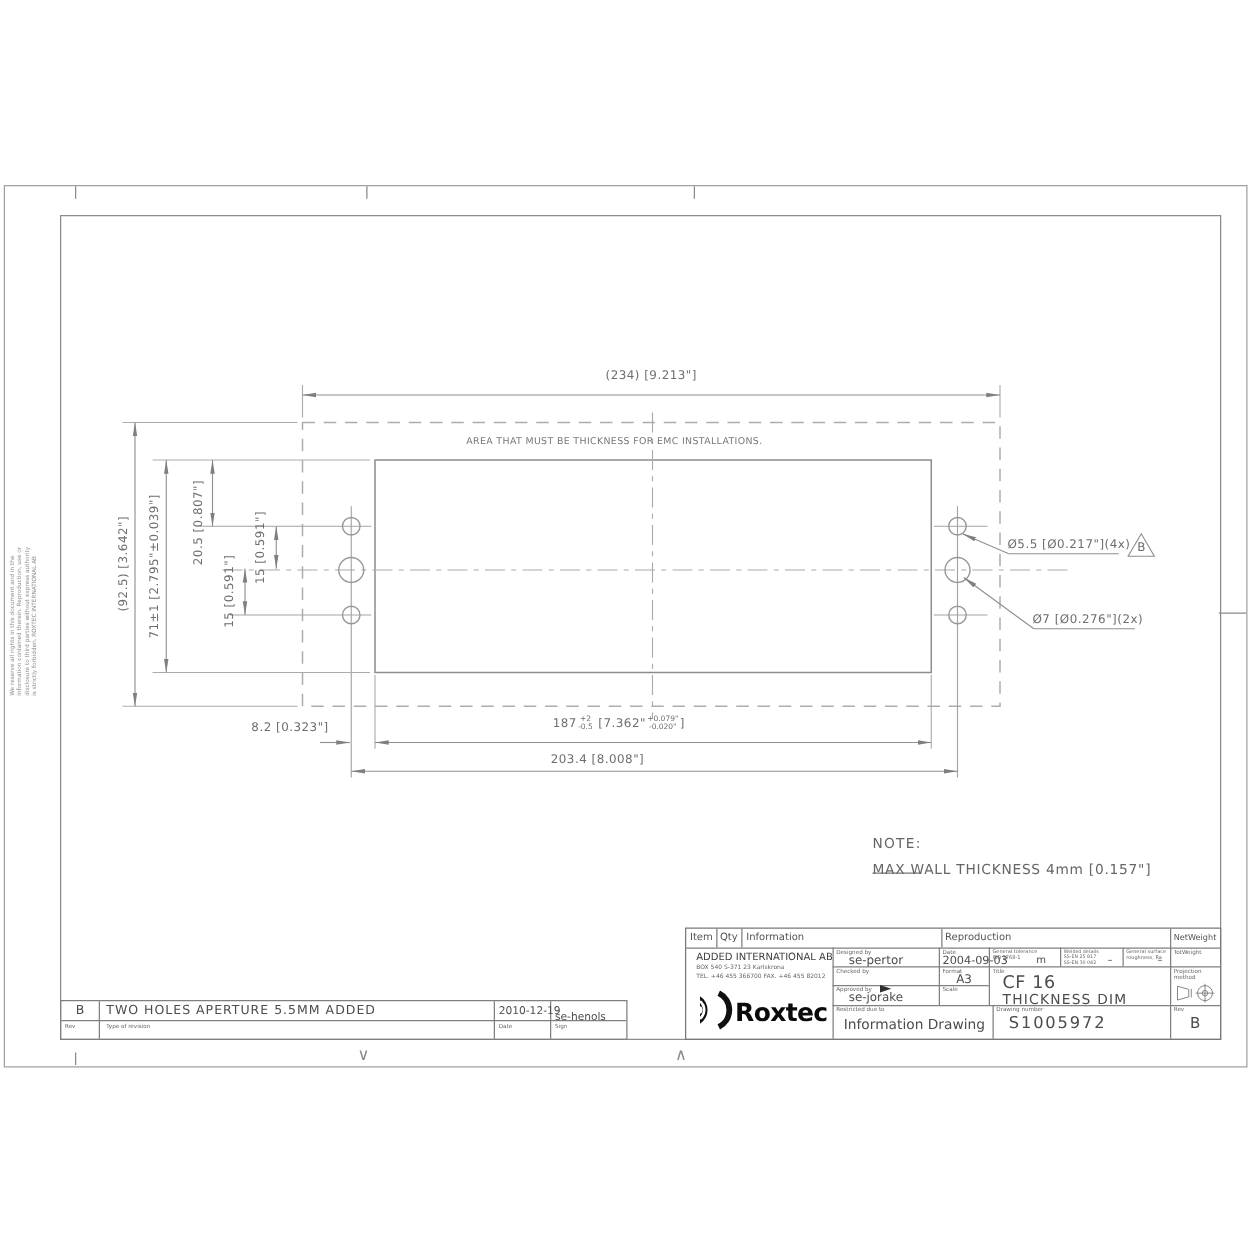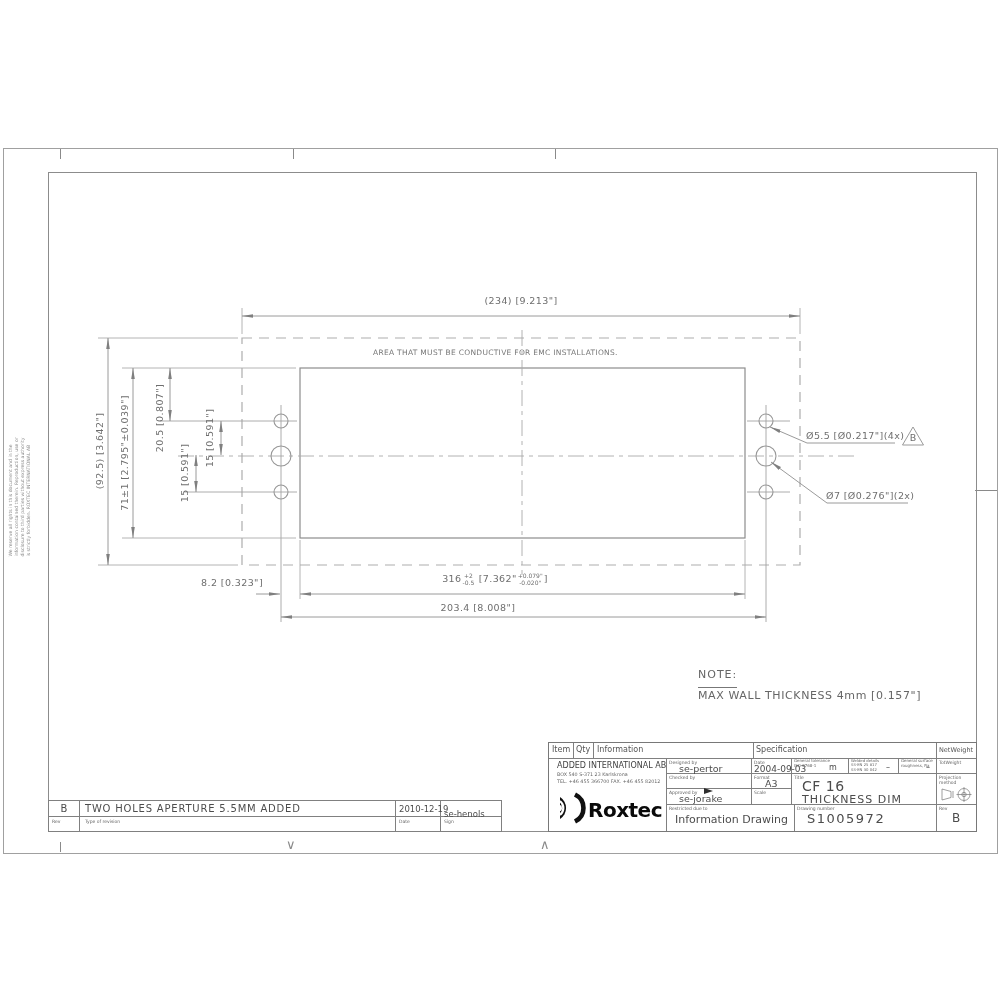--- a/index.html
+++ b/index.html
@@ -9,21 +9,21 @@
   .frame{position:absolute;border:1px solid #9a9a9a}
   .line{position:absolute;background:#808080}
   .svgov{position:absolute;left:0;top:0;pointer-events:none}
   .dimtext{position:absolute;color:#6e6e6e;font-size:9.5px;letter-spacing:.4px;white-space:nowrap}
   .vdim{transform:translate(-50%,-50%) rotate(-90deg);transform-origin:center}
   .ctr{text-align:center}
   .tolstack{display:inline-flex;flex-direction:column;font-size:6px;line-height:1.05;
             vertical-align:middle;margin:0 1px;letter-spacing:0}
   .emc-label{position:absolute;font-size:7.5px;letter-spacing:.3px;color:#777;white-space:nowrap}
   .note-title{position:absolute;font-size:11px;letter-spacing:1px;color:#666;
-              border-bottom:1px solid #777;padding-bottom:6px}
+              border-bottom:1px solid #777;padding-bottom:17px}
   .note-body{position:absolute;font-size:11px;letter-spacing:.6px;color:#666;white-space:nowrap}
   .copyright{position:absolute;left:20px;top:497px;transform:translate(-50%,-50%) rotate(-90deg);
              font-size:4.6px;line-height:1.3;color:#8a8a8a;white-space:nowrap}
   .tick{position:absolute;background:#8a8a8a}
   .foldmark{position:absolute;font-size:13px;color:#8a8a8a}
   
   .tb-lab{position:absolute;font-size:4.5px;color:#666;white-space:nowrap;line-height:1.15}
   .tb-val{position:absolute;color:#4c4c4c;white-space:nowrap}
   .hdr{position:absolute;font-size:8px;color:#555;white-space:nowrap}
   .sigarrow{position:absolute;width:0;height:0;border-left:9px solid #2e2e2e;
@@ -116,34 +116,34 @@
       <line x1="807" y1="443" x2="770" y2="427" marker-end="url(#ae)"></line>
       <line x1="807" y1="443" x2="895" y2="443"></line>
       <line x1="827" y1="503" x2="771" y2="462" marker-end="url(#ae)"></line>
       <line x1="827" y1="503" x2="908" y2="503"></line>
     </g>
 
     <polygon points="913,427 902.5,445 923.5,445" fill="none" stroke="#8f8f8f" stroke-width="0.9"></polygon>
     <text x="913" y="441" text-anchor="middle" font-size="9.5" fill="#6e6e6e">B</text>
   </svg>
 
-  <div class="emc-label" style="left:373px;top:348px">AREA THAT MUST BE CONDUCTIVE FOR EMC INSTALLATIONS.</div>
+  <div class="emc-label" style="left:373px;top:348px">AREA THAT MUST BE THICKNESS FOR EMC INSTALLATIONS.</div>
 
   <div class="dimtext ctr" style="left:421px;top:295px;width:200px">(234) [9.213"]</div>
 
   <div class="dimtext vdim abs" style="left:99px;top:451px">(92.5) [3.642"]</div>
   <div class="dimtext vdim abs" style="left:124px;top:453px">71±1 [2.795"±0.039"]</div>
   <div class="dimtext vdim abs" style="left:159px;top:418px">20.5 [0.807"]</div>
   <div class="dimtext vdim abs" style="left:209px;top:438px">15 [0.591"]</div>
   <div class="dimtext vdim abs" style="left:184px;top:473px">15 [0.591"]</div>
 
   <div class="dimtext" style="left:195px;top:577px;width:68px;text-align:right">8.2 [0.323"]</div>
 
   <div class="dimtext ctr" style="left:405px;top:573px;width:180px">
-    <span>316</span><span class="tolstack">
+    <span>187</span><span class="tolstack">
         <span>+2</span>
         <span>-0.5</span>
       </span>
     <span>[7.362"</span><span class="tolstack">
         <span>+0.079"</span>
         <span>-0.020"</span>
       </span><span>]</span>
   </div>
 
   <div class="dimtext ctr" style="left:398px;top:602px;width:160px">203.4 [8.008"]</div>
@@ -182,21 +182,21 @@
     <div class="line" style="left:202px;top:15px;width:1px;height:46px"></div>
     <div class="line" style="left:242px;top:15px;width:1px;height:46px"></div>
     <div class="line" style="left:299px;top:15px;width:1px;height:15px"></div>
     <div class="line" style="left:349px;top:15px;width:1px;height:15px"></div>
     <div class="line" style="left:387px;top:0;width:1px;height:88px"></div>
     <div class="line" style="left:245px;top:61px;width:1px;height:27px"></div>
 
     <div class="hdr" style="left:3px;top:2px">Item</div>
     <div class="hdr" style="left:27px;top:2px">Qty</div>
     <div class="hdr" style="left:48px;top:2px">Information</div>
-    <div class="hdr" style="left:207px;top:2px">Specification</div>
+    <div class="hdr" style="left:207px;top:2px">Reproduction</div>
     <div class="hdr" style="left:390px;top:3px;font-size:6.5px">NetWeight</div>
 
     <div class="tb-val" style="left:8px;top:18px;font-size:8px;color:#3f3f3f">ADDED INTERNATIONAL AB</div>
     <div class="tb-lab" style="left:8px;top:29px;font-size:4.8px">BOX 540   S-371 23 Karlskrona</div>
     <div class="tb-lab" style="left:8px;top:36px;font-size:4.8px">TEL. +46 455 366700   FAX. +46 455 82012</div>
 
     <div class="abs" style="left:6px;top:48px;width:110px;height:34px">
       <svg width="110" height="34" viewBox="0 0 110 34">
         <path d="M5,6 A13,13 0 0 1 5,28 Z" fill="#101010"></path>
         <path d="M5,10 A9,9 0 0 1 5,24" stroke="#ffffff" stroke-width="2.2" fill="none"></path>

